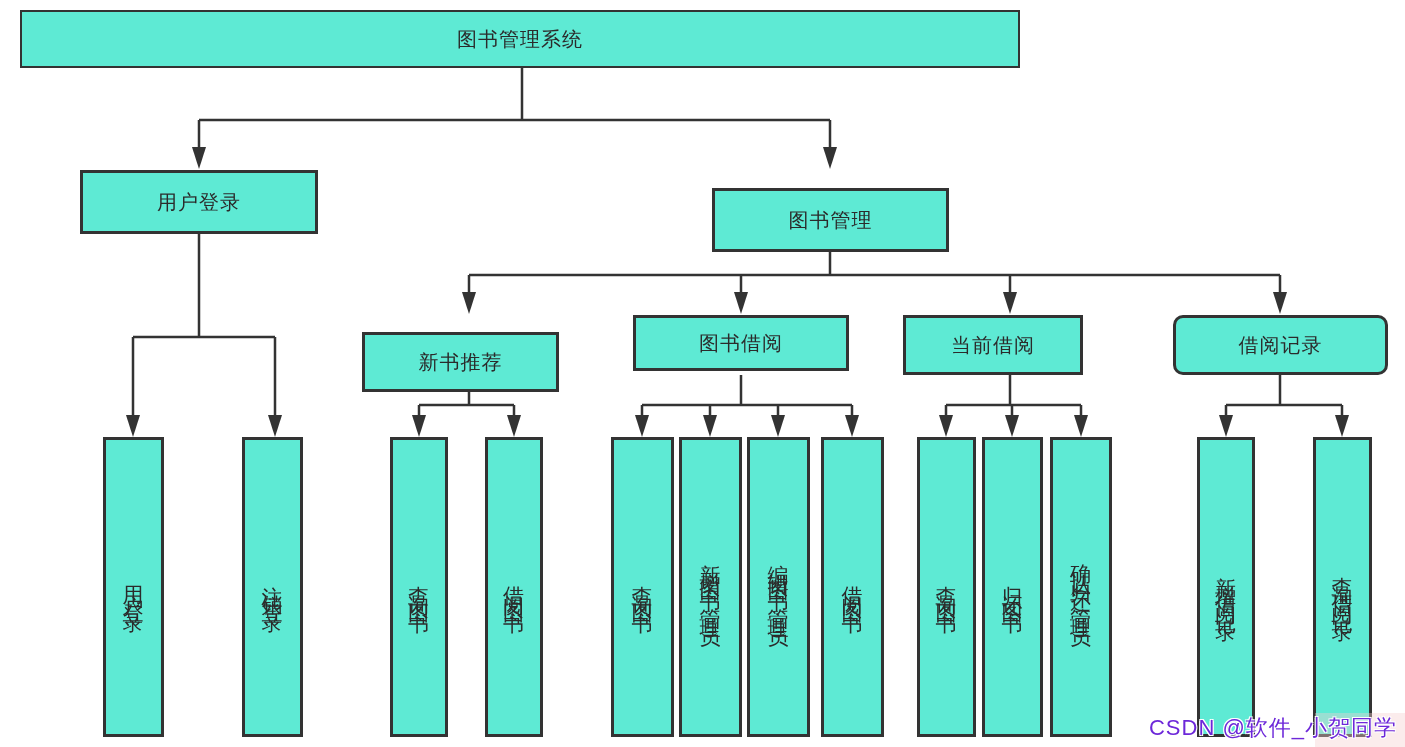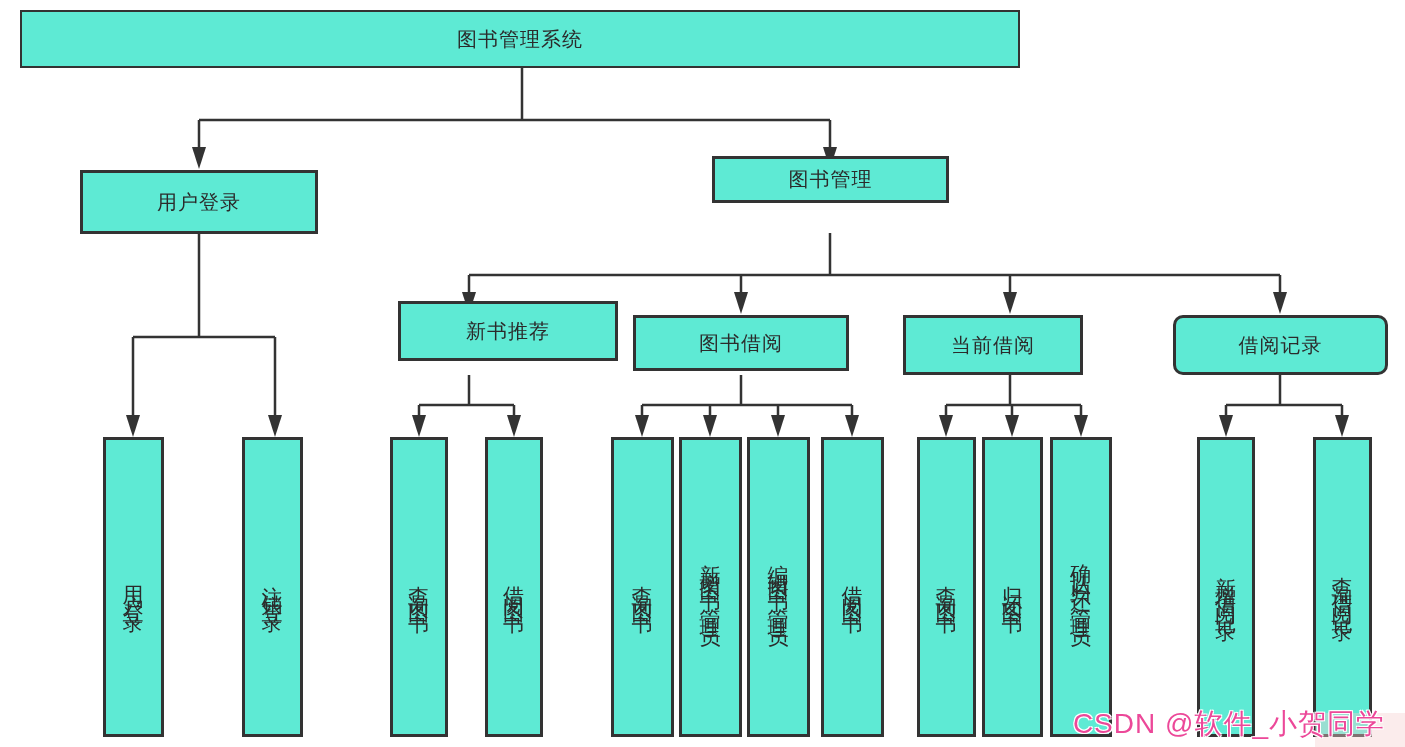--- a/index.html
+++ b/index.html
@@ -6,21 +6,21 @@
   body{font-family:"Liberation Sans", sans-serif;}
   .stage{position:relative;width:1405px;height:747px;background:#ffffff;overflow:hidden;}
   svg.connectors{position:absolute;left:0;top:0;width:1405px;height:747px;}
   .box{position:absolute;box-sizing:border-box;background:#5eead4;border:3px solid #333333;
        display:flex;align-items:center;justify-content:center;color:#2b2b2b;}
   .box.root{border-width:2px;}
   .hlabel{font-size:20px;letter-spacing:1px;white-space:nowrap;}
   .vbox{top:437px;height:300px;}
   .vlabel{writing-mode:vertical-rl;text-orientation:mixed;font-size:21px;letter-spacing:9px;
           line-height:1;white-space:nowrap;}
-  .watermark{position:absolute;right:20px;bottom:4px;font-size:28px;color:#ec4899;
+  .watermark{position:absolute;right:8px;bottom:4px;font-size:22px;color:#6d28d9;
              letter-spacing:1px;white-space:nowrap;
              text-shadow:1px 1px 0 #ffffff,-1px -1px 0 #ffffff,1px -1px 0 #ffffff,-1px 1px 0 #ffffff;}
   .wm-tint{position:absolute;right:0;bottom:0;width:90px;height:34px;
            background:rgba(246,208,208,0.40);}
 </style>
 </head>
 <body>
 
 <div class="stage">
 
@@ -67,25 +67,25 @@
     </g>
   </svg>
 
   <div class="box root" style="left:20px;top:10px;width:1000px;height:58px;">
     <span class="hlabel">图书管理系统</span>
   </div>
 
   <div class="box" style="left:80px;top:170px;width:238px;height:64px;">
     <span class="hlabel">用户登录</span>
   </div>
-  <div class="box" style="left:712px;top:156px;width:237px;height:47px;">
+  <div class="box" style="left:712px;top:188px;width:237px;height:64px;">
     <span class="hlabel">图书管理</span>
   </div>
 
-  <div class="box" style="left:362px;top:301px;width:220px;height:60px;margin-left:36px;">
+  <div class="box" style="left:362px;top:332px;width:197px;height:60px;">
     <span class="hlabel">新书推荐</span>
   </div>
   <div class="box" style="left:633px;top:315px;width:216px;height:56px;">
     <span class="hlabel">图书借阅</span>
   </div>
   <div class="box" style="left:903px;top:315px;width:180px;height:60px;">
     <span class="hlabel">当前借阅</span>
   </div>
   <div class="box" style="left:1173px;top:315px;width:215px;height:60px;border-radius:10px;">
     <span class="hlabel">借阅记录</span>

